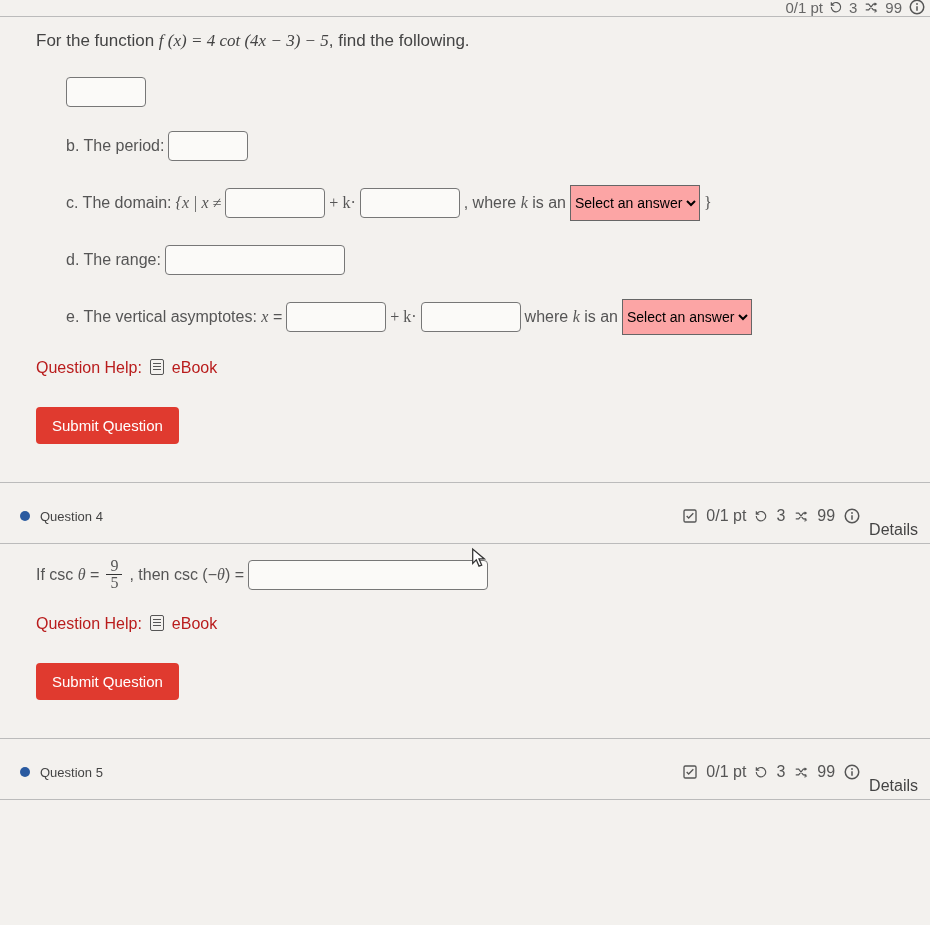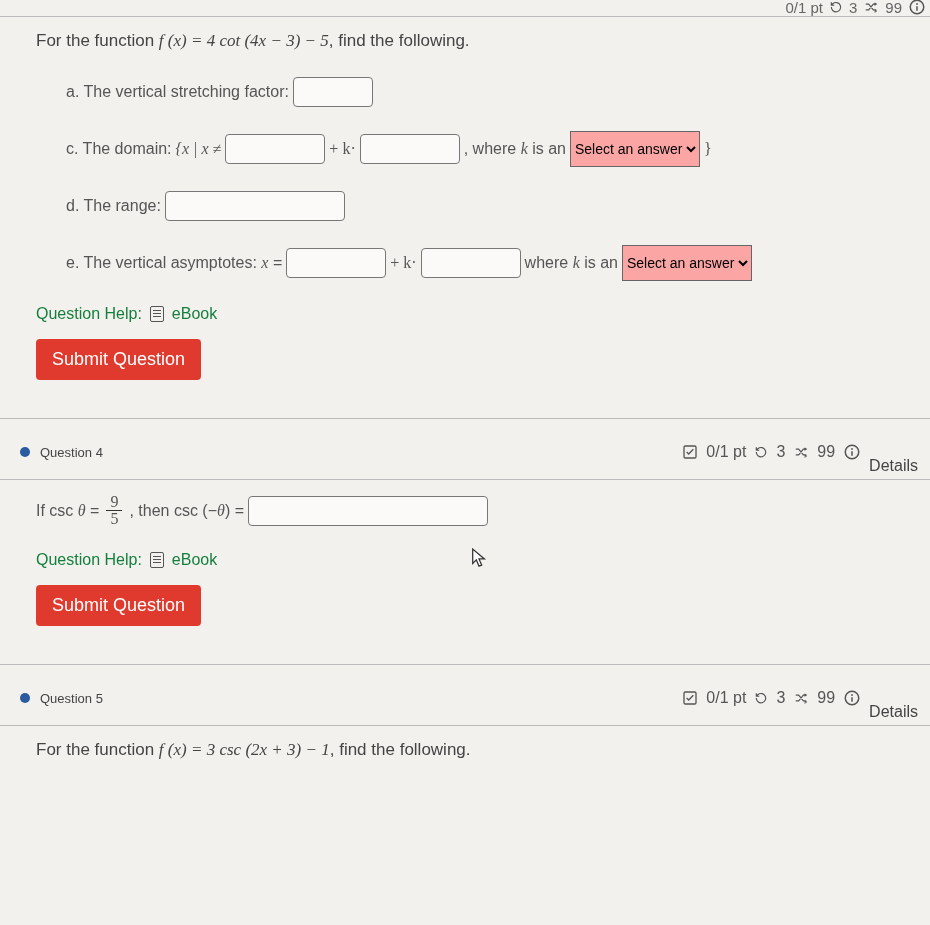--- a/index.html
+++ b/index.html
@@ -30,34 +30,34 @@
   .blank.sm { width: 80px; }
   .blank.md { width: 100px; }
   .blank.lg { width: 180px; }
   .blank.xl { width: 240px; }
   select.sel {
     border: 1px solid #666;
     background: #fca5a5;
     font-size: 14px;
     height: 36px;
   }
-  .help-row { margin-top: 10px; font-size:16px; color:#15803d; display:flex; align-items:center; gap:8px;}
+  .help-row { margin-top: 10px; font-size:16px; color:#b91c1c; display:flex; align-items:flex-start; gap:8px;}
   .ebook-icon {
     display:inline-block; width:14px; height:16px;
     border:1px solid #555; border-radius:2px; position:relative;
   }
   .ebook-icon::after{ content:""; position:absolute; left:2px; right:2px; top:3px; height:1px; background:#555; box-shadow:0 3px 0 #555, 0 6px 0 #555;}
   .submit-btn {
     background: #e03a2f;
     color: #fff;
     border: none;
     border-radius: 4px;
     padding: 10px 16px;
-    font-size: 18px;
-    margin-top: 16px;
+    font-size: 15px;
+    margin-top: 30px;
     cursor: pointer;
   }
   .q-divider { border-top: 1px solid #bbb; margin: 18px 0 0 0; }
   .q-header {
     display:flex; justify-content:space-between; align-items:center;
     padding: 10px 12px 4px 20px;
     border-bottom: 1px solid #bbb;
   }
   .q-title { display:flex; align-items:center; gap:10px; color:#444; font-size:13px;}
   .dot { width:10px; height:10px; border-radius:50%; background:#2a5aa0; display:inline-block;}
@@ -111,24 +111,27 @@
 
   <div class="question-body rel">
     <div class="prompt">
       <span>For the function </span>
       <span class="math">
         <span style="font-style:italic">f</span> (<span style="font-style:italic">x</span>) = 4 cot (4<span style="font-style:italic">x</span> − 3) − 5</span><span>, find the following.</span>
     </div>
 
     <div class="parts">
       <div class="part">
-        <span>a. The vertical stretching factor:</span>
         <input class="blank sm" style="">
       </div>
 
+      <div class="part">
+        <span>b. The period:</span>
+        <input class="blank sm" style="">
+      </div>
 
       <div class="part">
         <span>c. The domain: </span>
         <span class="math">{<span style="font-style:italic">x</span> | <span style="font-style:italic">x</span> ≠</span>
         <input class="blank md" style="">
         <span class="math mathrm">+ k·</span>
         <input class="blank md" style="">
         <span>, where <span class="math" style="font-style:italic">k</span> is an</span>
         <select class="sel">
           <option>Select an answer</option>
@@ -257,21 +260,14 @@
         <svg width="18" height="18" viewBox="0 0 24 24">
             <circle cx="12" cy="12" r="9" fill="none" stroke="#555" stroke-width="2"></circle>
             <circle cx="12" cy="8" r="1.2" fill="#555"></circle>
             <rect x="11" y="11" width="2" height="6" fill="#555"></rect>
           </svg>
       </span>
       <span class="details-link">Details</span>
     </div>
   </div>
 
-  <div class="question-body" style="padding-bottom:0; height:40px; overflow:hidden;">
-    <div class="prompt">
-      <span>For the function </span>
-      <span class="math">
-        <span style="font-style:italic">f</span> (<span style="font-style:italic">x</span>) = 3 csc (2<span style="font-style:italic">x</span> + 3) − 1</span><span>, find the following.</span>
-    </div>
-  </div>
 
 </div>
 
 </body></html>

